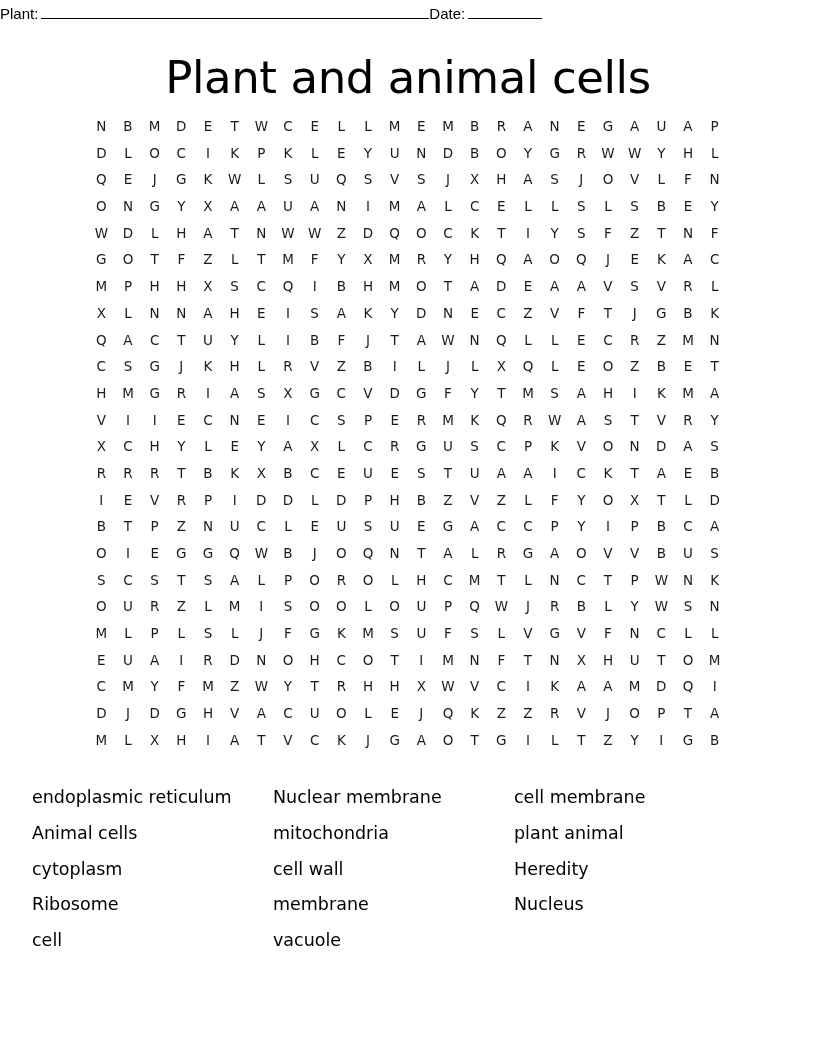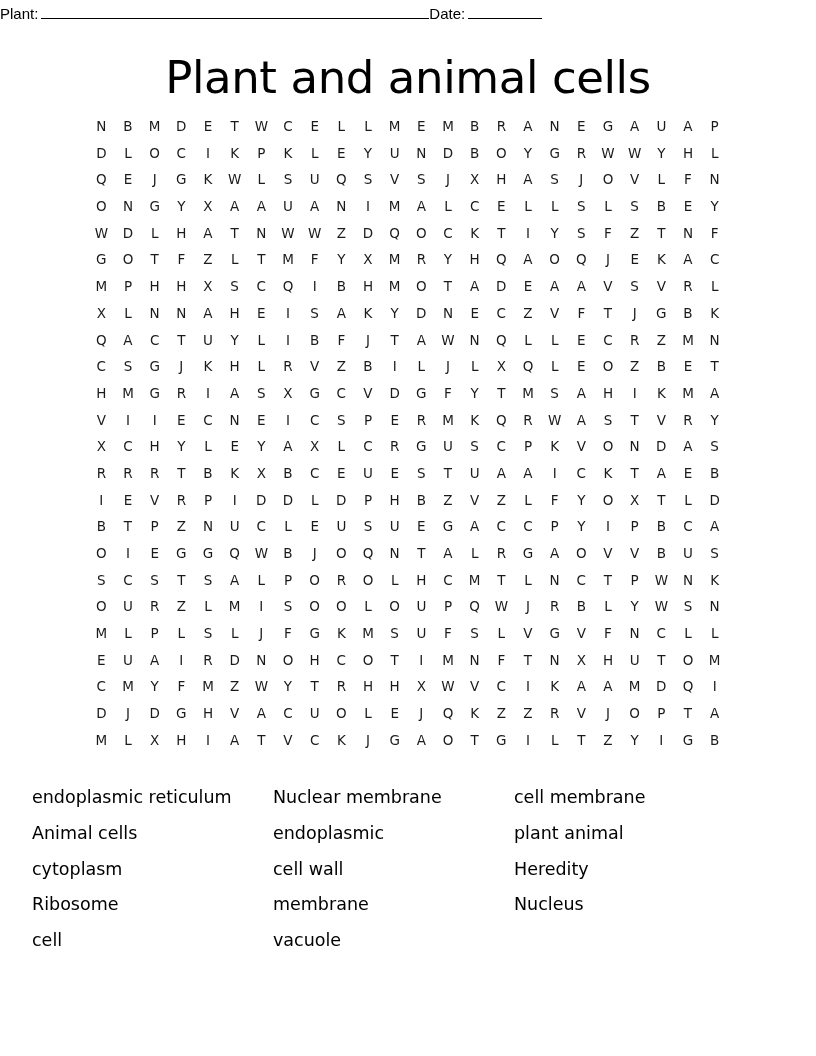--- a/index.html
+++ b/index.html
@@ -692,21 +692,21 @@
     <div class="grid-cell">I</div>
     <div class="grid-cell">G</div>
     <div class="grid-cell">B</div>
   </div>
 
 <div id="word-list">
     <div class="word-item">endoplasmic reticulum</div>
     <div class="word-item">Nuclear membrane</div>
     <div class="word-item">cell membrane</div>
     <div class="word-item">Animal cells</div>
-    <div class="word-item">endoplasmic</div>
+    <div class="word-item">mitochondria</div>
     <div class="word-item">plant animal</div>
     <div class="word-item">cytoplasm</div>
     <div class="word-item">cell wall</div>
     <div class="word-item">Heredity</div>
     <div class="word-item">Ribosome</div>
     <div class="word-item">membrane</div>
     <div class="word-item">Nucleus</div>
     <div class="word-item">cell</div>
     <div class="word-item">vacuole</div>
   </div>

